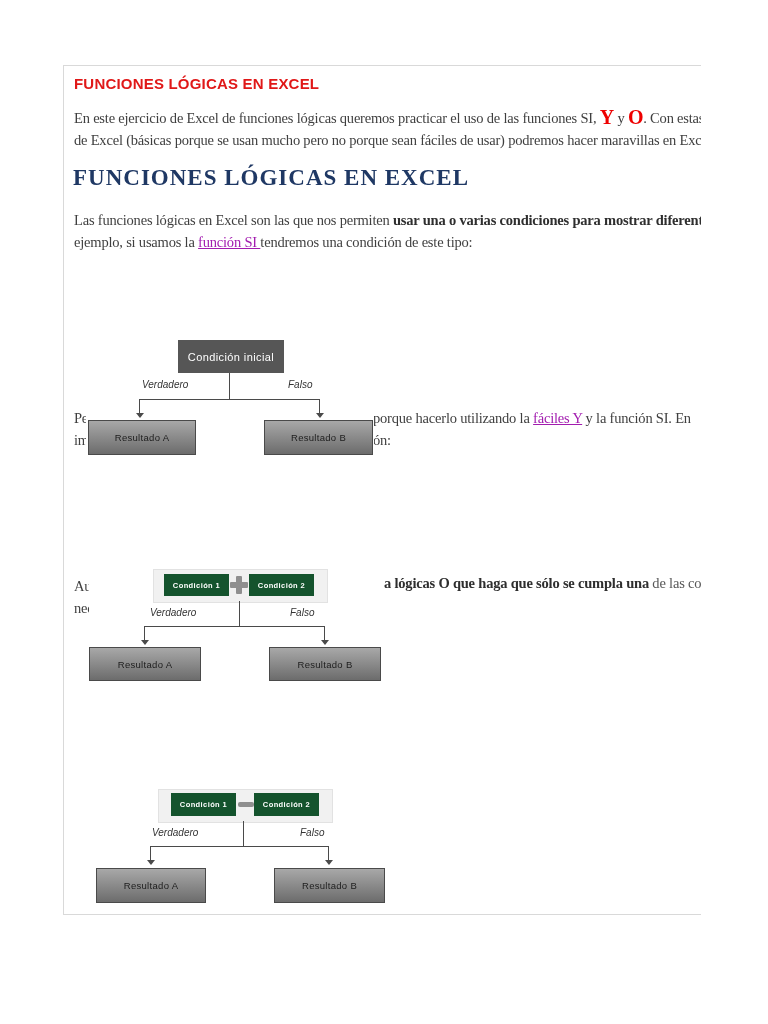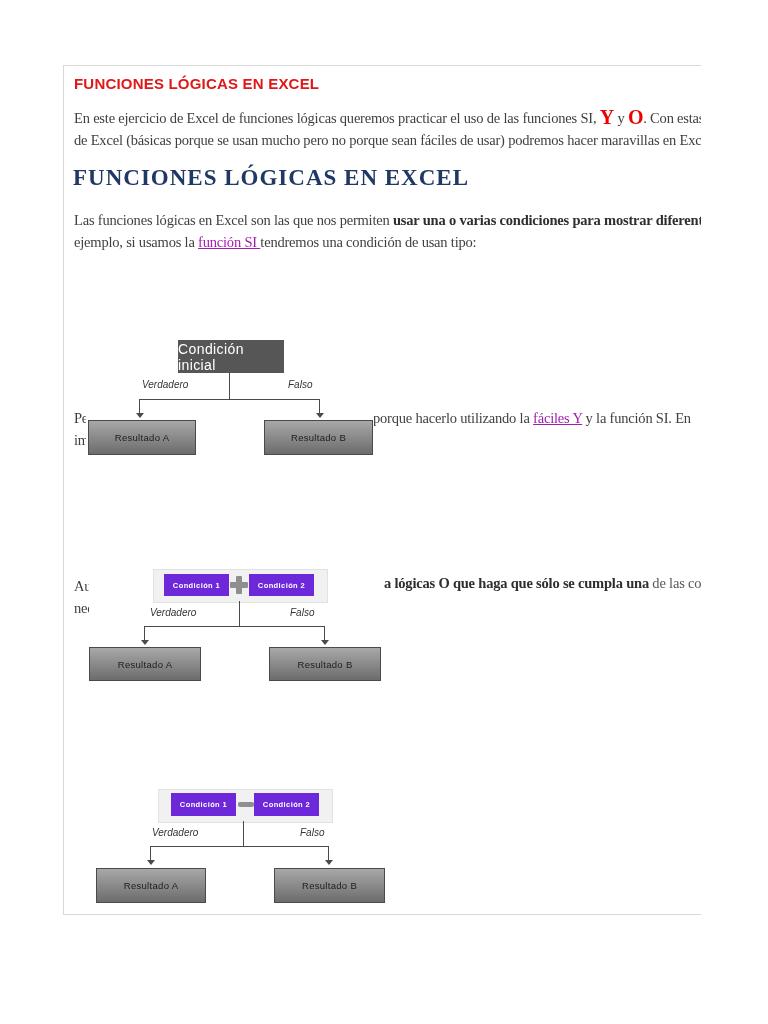--- a/index.html
+++ b/index.html
@@ -27,22 +27,22 @@
   .link   { color:#a21caf; text-decoration:underline; cursor:pointer; }
   .muted  { color:#575757; }
 
   .frag   { position:absolute; }
 
   
   .diagram { position:absolute; background:#ffffff; }
   .cond-box { position:absolute; background:#565656; color:#ffffff;
               font-family:"Liberation Sans", sans-serif; letter-spacing:.4px;
               display:flex; align-items:center; justify-content:center; }
-  .cond-lg  { font-size:14px; }
-  .cond-sm  { font-size:7.5px; font-weight:bold; background:#6d28d9; }
+  .cond-lg  { font-size:11px; }
+  .cond-sm  { font-size:7.5px; font-weight:bold; background:#14532d; }
   .grp-box  { position:absolute; background:#f1f1f1; border:1px solid #e2e2e2; }
   .result-box { position:absolute; background:linear-gradient(#a8a8a8,#6c6c6c);
                 border:1px solid #4a4a4a; color:#1d1d1d;
                 font:9.5px "Liberation Sans", sans-serif; letter-spacing:.3px;
                 display:flex; align-items:center; justify-content:center; }
   .vf-label { position:absolute; font:italic 10px "Liberation Sans", sans-serif; color:#333333; }
   .line { position:absolute; background:#4a4a4a; }
   .arrow-down { position:absolute; width:0; height:0;
                 border-left:4px solid transparent; border-right:4px solid transparent;
                 border-top:5px solid #4a4a4a; }
@@ -63,29 +63,30 @@
 
     <div class="intro serif lh">
       <div><span>En este ejercicio de Excel de funciones lógicas queremos practicar el uso de las funciones SI, </span><span class="funcletter">Y</span><span> y </span><span class="funcletter">O</span><span>. Con estas f</span></div>
       <div>de Excel (básicas porque se usan mucho pero no porque sean fáciles de usar) podremos hacer maravillas en Excel.</div>
     </div>
 
     <div class="h-navy">FUNCIONES LÓGICAS EN EXCEL</div>
 
     <div class="para2 serif lh">
       <div><span>Las funciones lógicas en Excel son las que nos permiten </span><span class="bold">usar una o varias condiciones para mostrar diferentes</span></div>
-      <div><span>ejemplo, si usamos la </span><span class="link">función SI </span><span>tendremos una condición de usan tipo:</span></div>
+      <div><span>ejemplo, si usamos la </span><span class="link">función SI </span><span>tendremos una condición de este tipo:</span></div>
     </div>
 
     <div class="frag serif lh" style="left:10px; top:341px;">
       <div>Pe</div>
       <div>im</div>
     </div>
     <div class="frag serif lh" style="left:309px; top:341px;">
       <div><span>porque hacerlo utilizando la </span><span class="link">fáciles Y</span><span> y la función SI. En</span></div>
+      <div>ón:</div>
     </div>
 
     <div class="diagram" style="left:22px; top:270px; width:288px; height:123px;">
       <div class="cond-box cond-lg" style="left:92px; top:4px; width:106px; height:33px;">Condición inicial</div>
       <div class="line" style="left:143px; top:37px; width:1px; height:26px;"></div>
       <div class="line" style="left:53px; top:63px; width:181px; height:1px;"></div>
       <div class="line" style="left:53px; top:63px; width:1px; height:15px;"></div>
       <div class="line" style="left:233px; top:63px; width:1px; height:15px;"></div>
       <div class="arrow-down" style="left:50px; top:77px;"></div>
       <div class="arrow-down" style="left:230px; top:77px;"></div>

